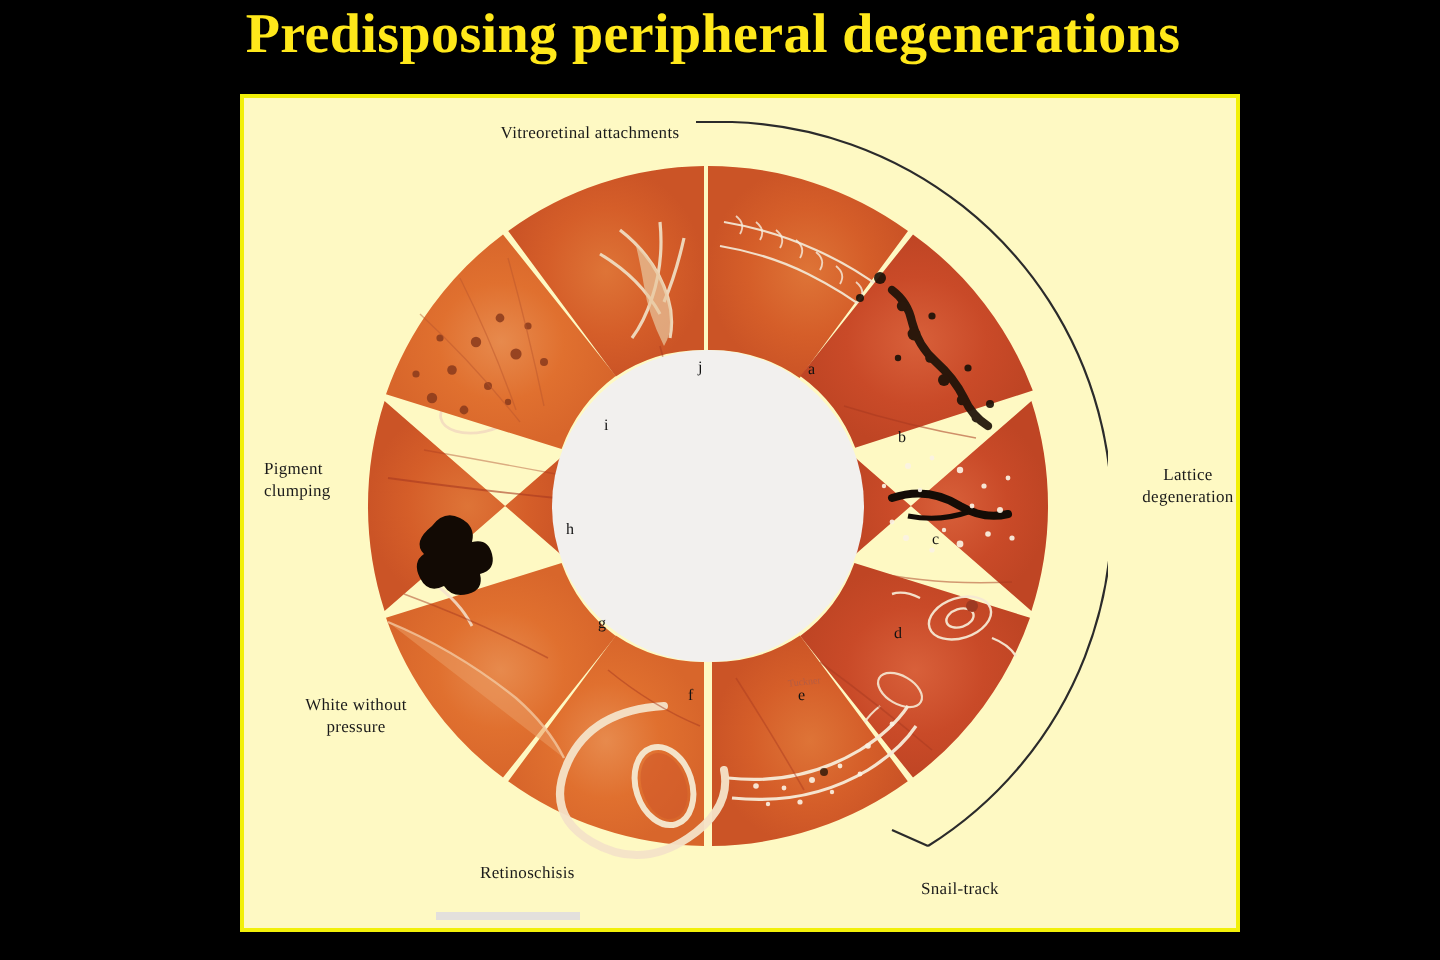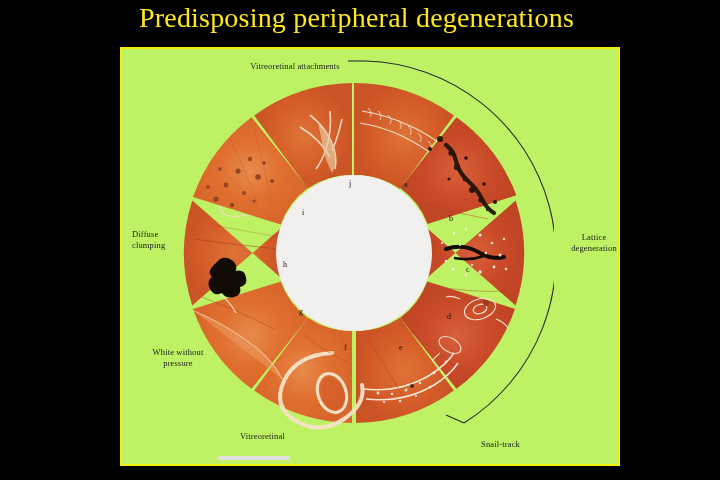--- a/index.html
+++ b/index.html
@@ -18,34 +18,34 @@
 
   
   #slide-title {
     position: absolute;
     left: 0;
     top: 2px;
     width: 713px;
     text-align: center;
     color: #ffe81a;
     font-family: "Liberation Serif", "DejaVu Serif", serif;
-    font-weight: normal;
+    font-weight: bold;
     font-size: 28px;
     letter-spacing: 0.2px;
     white-space: nowrap;
   }
 
   
   #figure-card {
     position: absolute;
     left: 120px;
     top: 47px;
     width: 500px;
     height: 419px;
-    background: #bef264;
+    background: #fef9c3;
     border: 2px solid #f2f008;
     box-sizing: border-box;
   }
   #card-inner {
     position: absolute;
     left: 0; top: 0;
     width: 100%;
     height: 100%;
     overflow: hidden;
   }
@@ -78,21 +78,21 @@
     font-size: 8.5px;
     line-height: 10.5px;
     letter-spacing: 0.15px;
     white-space: pre-line;
   }
   .ol-vitreo  { left: 108px; top: 12px;  width: 130px; text-align: center; }
   .ol-diffuse { left: 10px;  top: 62px;  width: 110px; text-align: left; }
   .ol-pigment { left: 10px;  top: 180px; width: 80px;  text-align: left; }
   .ol-white   { left: 10px;  top: 298px; width: 92px;  text-align: center; }
   .ol-schisis { left: 118px; top: 382px; width: 90px;  text-align: left; }
-  .ol-snail   { left: 318px; top: 390px; width: 80px;  text-align: right; }
+  .ol-snail   { left: 318px; top: 390px; width: 80px;  text-align: center; }
   .ol-lattice { left: 444px; top: 183px; width: 56px;  text-align: center; }
 
   
   .key-letter {
     position: absolute;
     color: #111111;
     font-family: "Liberation Serif", "DejaVu Serif", serif;
     font-size: 8px;
     line-height: 8px;
   }
@@ -322,27 +322,27 @@
             <path d="M 194 8 L 212 8"></path>
             <path d="M 212 8 A 196 196 0 0 1 310 370"></path>
             <path d="M 292 362 L 310 370"></path>
           </g>
         </svg>
       </div>
 
       <div class="outer-label ol-vitreo">Vitreoretinal attachments</div>
 
 
-      <div class="outer-label ol-pigment">Diffuse
+      <div class="outer-label ol-pigment">Pigment
 clumping</div>
 
       <div class="outer-label ol-white">White without
 pressure</div>
 
-      <div class="outer-label ol-schisis">Vitreoretinal</div>
+      <div class="outer-label ol-schisis">Retinoschisis</div>
 
       <div class="outer-label ol-snail">Snail-track</div>
 
       <div class="outer-label ol-lattice">Lattice
 degeneration</div>
 
       <div id="key-letters">
           <div class="key-letter" style="left: 282px; top: 132px;">a</div>
           <div class="key-letter" style="left: 327px; top: 166px;">b</div>
           <div class="key-letter" style="left: 344px; top: 217px;">c</div>

